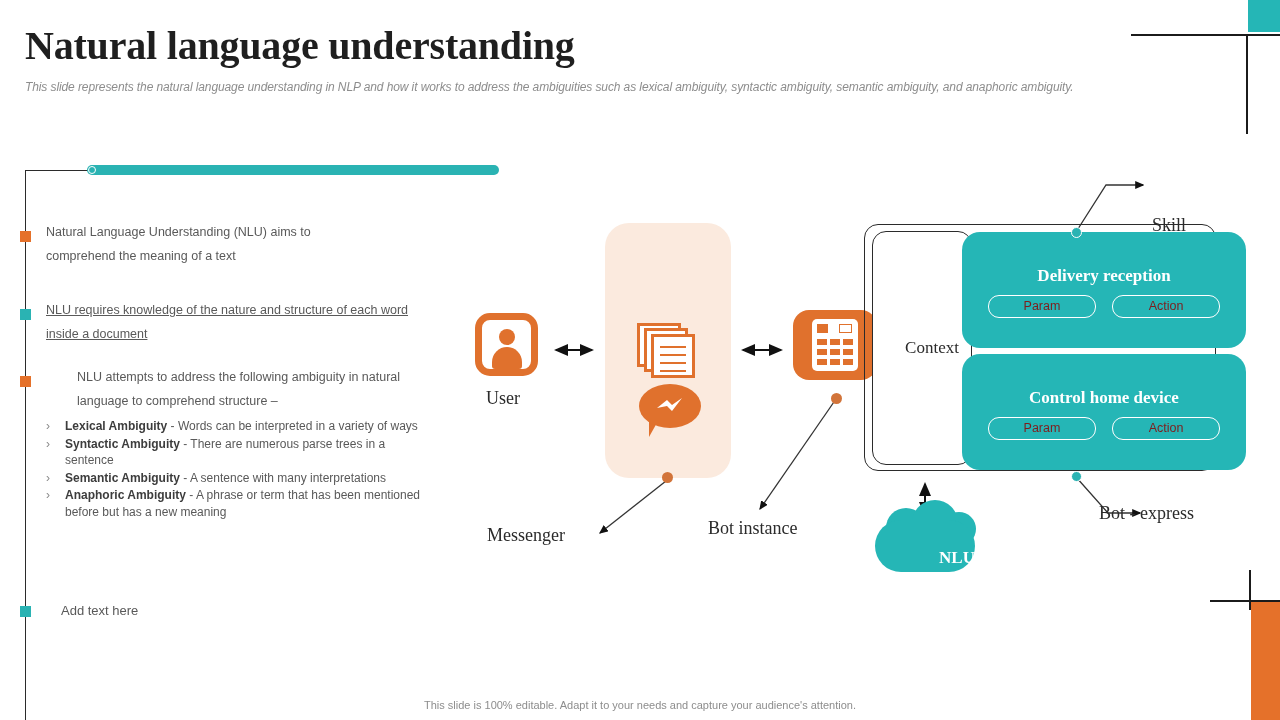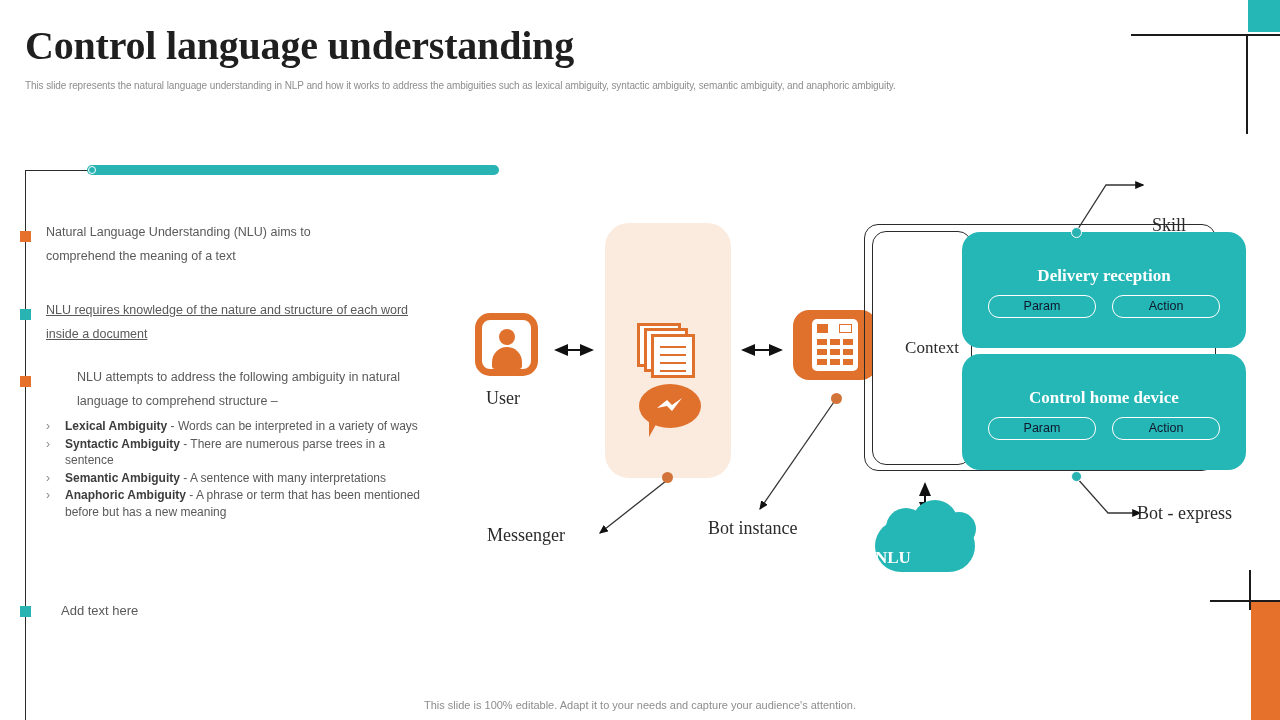--- a/index.html
+++ b/index.html
@@ -62,24 +62,25 @@
     font-size: 40px;
     font-weight: 700;
     color: #1f1f1f;
     letter-spacing: -0.2px;
     white-space: nowrap;
   }
   .page-subtitle {
     position: absolute;
     top: 80px; left: 25px;
     width: 1110px;
-    font-size: 10px;
+    font-size: 12px;
     color: #8d8d8d;
     letter-spacing: -0.1px;
     white-space: nowrap;
+    font-style: italic;
   }
 
   
   .left-panel {
     position: absolute;
     top: 160px; left: 25px;
     width: 420px; height: 470px;
   }
   .timeline-vline {
     position: absolute;
@@ -310,40 +311,40 @@
     gap: 16px;
     margin-top: 9px;
   }
   .pill {
     width: 108px;
     padding: 3px 0 4px;
     border: 1.4px solid #ffffff;
     border-radius: 11px;
     box-sizing: border-box;
     font-size: 12.5px;
-    color: #0f172a;
+    color: #7f1d1d;
   }
 
   .nlu-cloud {
     position: absolute;
     top: 520px; left: 875px;
     width: 100px; height: 52px;
     background: #25b6b6;
     border-radius: 26px;
   }
   .nlu-puff {
     position: absolute;
     background: #25b6b6;
     border-radius: 50%;
   }
   .nlu-text {
     position: absolute;
     top: 548px; left: 875px;
     width: 100px;
-    text-align: left;
+    text-align: right;
     font-family: "Liberation Serif", serif;
     font-size: 17px;
     font-weight: 700;
     color: #ffffff;
     z-index: 3;
   }
 
   .anchor-dot {
     position: absolute;
     width: 11px; height: 11px;
@@ -367,21 +368,21 @@
 </head>
 <body>
 
 <div class="corner-teal-block"></div>
 <div class="corner-tr-hline"></div>
 <div class="corner-tr-vline"></div>
 <div class="corner-orange-block"></div>
 <div class="corner-br-hline"></div>
 <div class="corner-br-vline"></div>
 
-<div class="page-title">Control language understanding</div>
+<div class="page-title">Natural language understanding</div>
 <div class="page-subtitle">This slide represents the natural language understanding in NLP and how it works to address the ambiguities such as lexical ambiguity, syntactic ambiguity, semantic ambiguity, and anaphoric ambiguity.</div>
 
 <div class="left-panel">
   <div class="timeline-vline"></div>
   <div class="timeline-hstub"></div>
   <div class="teal-bar"></div>
   <div class="teal-bar-dot"></div>
 
   <div class="marker orange" style="top:71px;"></div>
   <div class="bullet-text" style="top:60px; width:330px;">Natural Language Understanding (NLU) aims to comprehend the meaning of a text</div>
@@ -502,21 +503,21 @@
     <div class="skill-title">Control home device</div>
     <div class="pill-row">
       <div class="pill">Param</div>
       <div class="pill">Action</div>
     </div>
   </div>
 
   <div class="anchor-dot teal" style="top:227px; left:1071px;"></div>
   <div class="label-serif" style="top:175px; left:1152px;margin-top:40px;">Skill</div>
   <div class="anchor-dot teal" style="top:471px; left:1071px;"></div>
-  <div class="label-serif" style="top:503px; left:1137px;text-align:center;">Bot - express</div>
+  <div class="label-serif" style="top:503px; left:1099px;text-align:center;">Bot - express</div>
 
   <div class="nlu-puff" style="top:508px; left:886px; width:40px; height:40px;"></div>
   <div class="nlu-puff" style="top:500px; left:912px; width:46px; height:46px;"></div>
   <div class="nlu-puff" style="top:512px; left:942px; width:34px; height:34px;"></div>
   <div class="nlu-cloud"></div>
   <div class="nlu-text">NLU</div>
 </div>
 
 <div class="footer-note">This slide is 100% editable. Adapt it to your needs and capture your audience's attention.</div>
 

